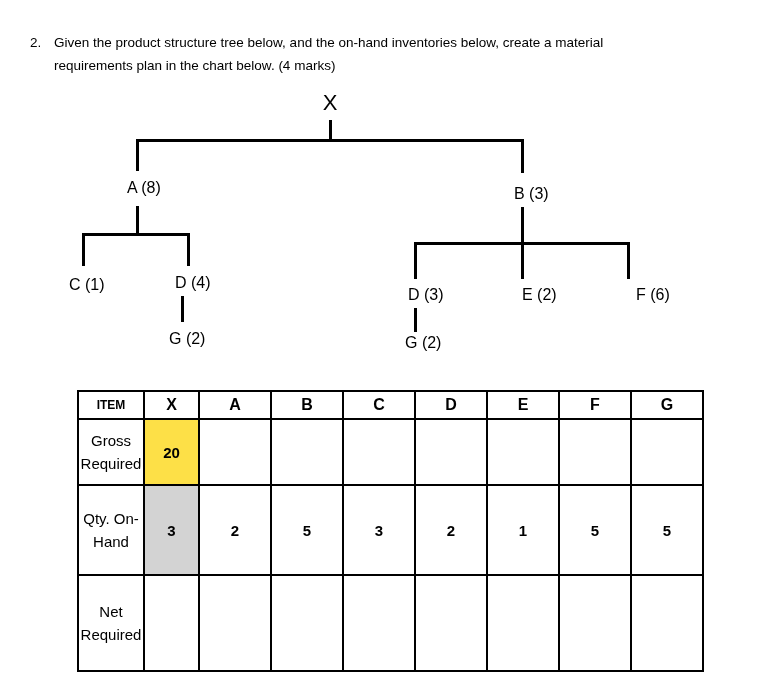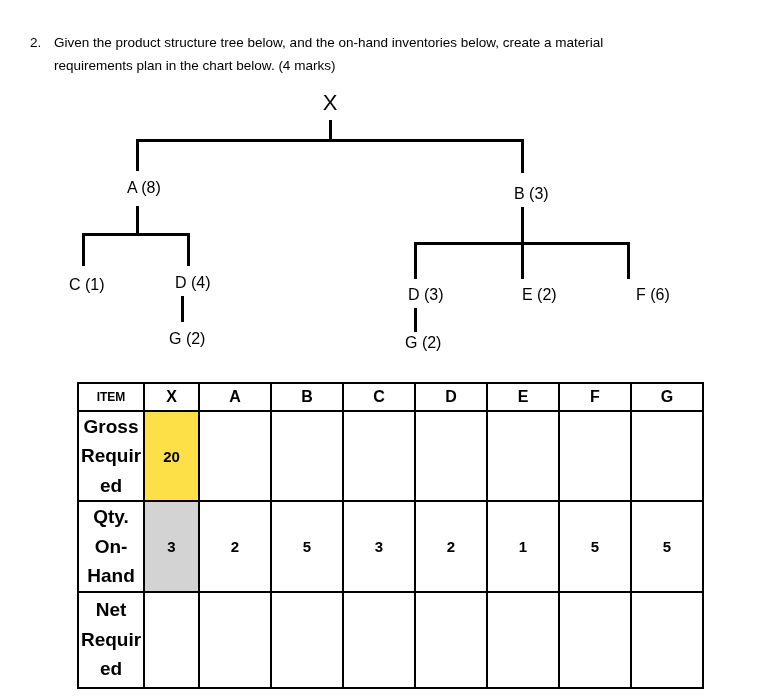--- a/index.html
+++ b/index.html
@@ -24,34 +24,34 @@
   .node {
     position: absolute;
     font-size: 16px;
     white-space: nowrap;
     color: #000000;
   }
   .node-root { font-size: 22px; width: 28px; text-align: center; }
 
   
   .mrp {
-    position: absolute; left: 77px; top: 382px;
+    position: absolute; left: 77px; top: 390px;
     border-collapse: collapse; table-layout: fixed;
   }
   .mrp td {
     border: 2px solid #000000;
     text-align: center;
     vertical-align: middle;
     padding: 0;
     overflow: hidden;
   }
   .item-h  { font-size: 12px; font-weight: bold; }
   .col-h   { font-size: 16px; font-weight: bold; }
   .row-label {
-    font-size: 19px; font-weight: bold;
+    font-size: 15px; font-weight: normal;
     padding: 0 9px; line-height: 1.55;
     overflow-wrap: break-word; word-break: break-word; border-radius: 25px;
   }
   .val { font-size: 15px; font-weight: bold; }
   .r-head  { height: 28px; }
   .r-gross { height: 66px; }
   .r-qty   { height: 90px; }
   .r-net   { height: 96px; }
 </style>
 </head>

